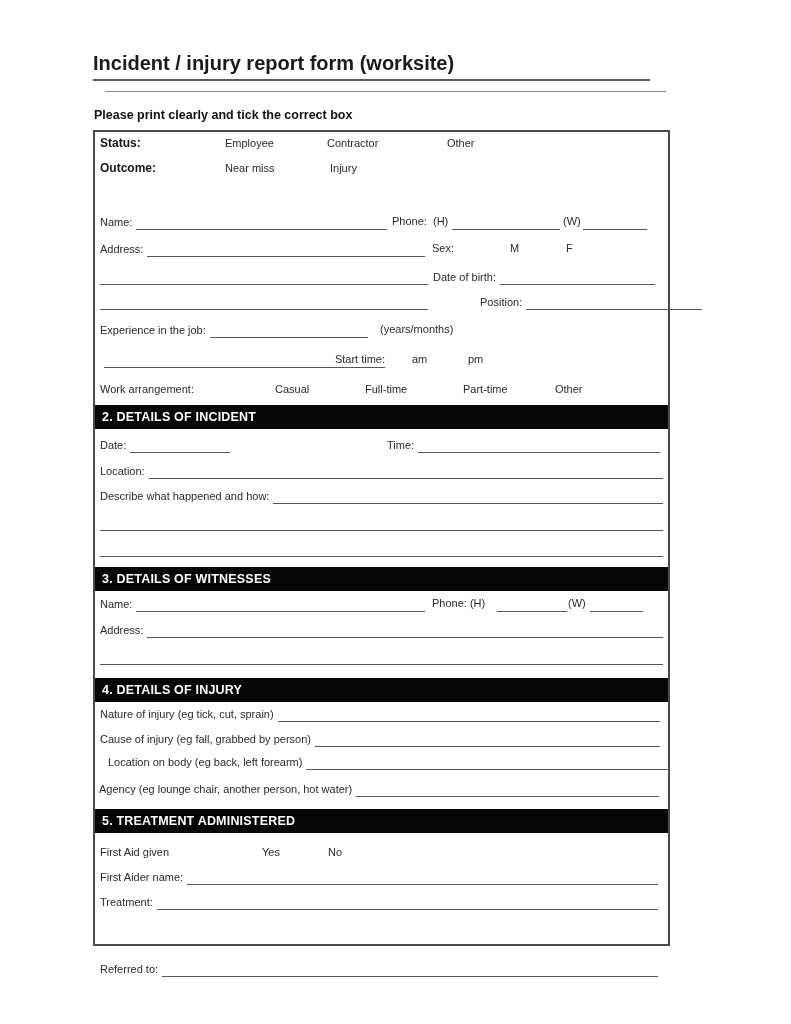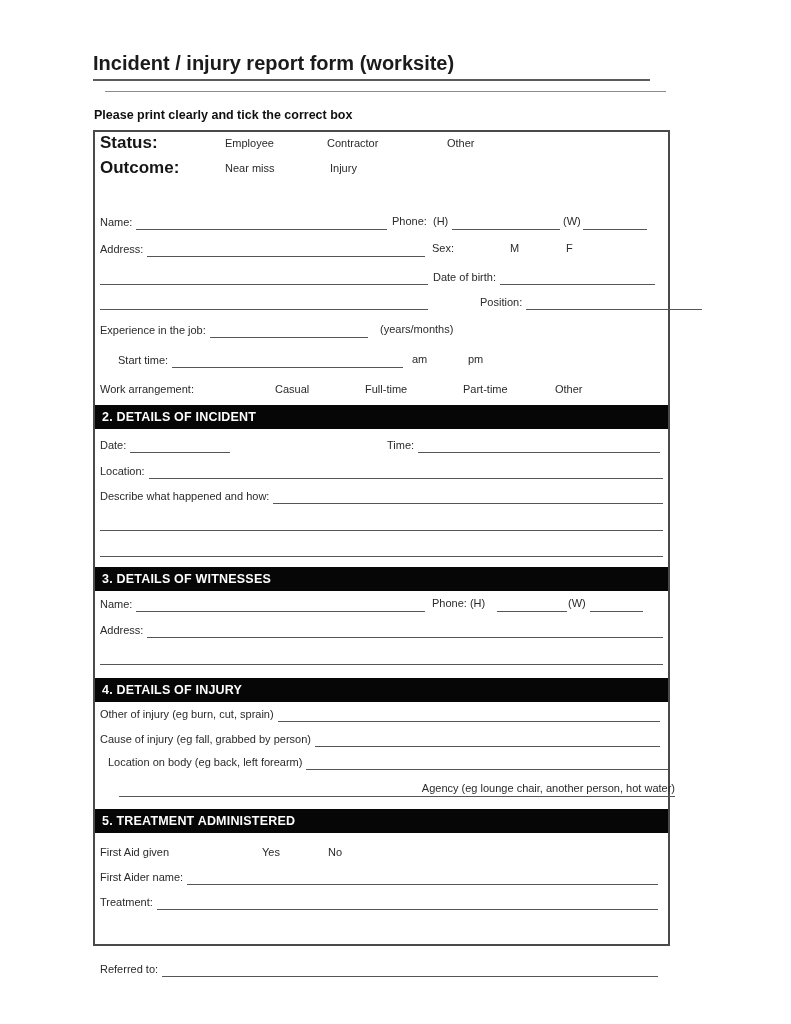--- a/index.html
+++ b/index.html
@@ -21,21 +21,21 @@
     font-weight:bold;font-size:12.5px;line-height:24px;padding-left:7px;
     box-sizing:border-box;letter-spacing:.2px;white-space:nowrap;
   }
   .row{position:absolute;left:0;width:573px;height:17px;font-size:11px;line-height:16px;color:#2a2a2a;}
   .abs{position:absolute;top:0;height:17px;}
   .flex{display:flex;align-items:stretch;}
   .lbl{white-space:nowrap;align-self:flex-end;}
   .fill{flex:1;border-bottom:1px solid #565656;margin-left:4px;}
   .line{position:absolute;bottom:0;height:1px;background:#565656;}
   .at{position:absolute;bottom:1px;white-space:nowrap;}
-  .bold{font-weight:bold;font-size:17px;color:#161616;text-align:center;}
+  .bold{font-weight:bold;font-size:12px;color:#161616;text-align:center;}
 </style>
 </head>
 <body>
 
 <div class="page">
 
   <h1 class="title">Incident / injury report form (worksite)</h1>
   <div class="rule2"></div>
   <div class="instruction">Please print clearly and tick the correct box</div>
 
@@ -94,21 +94,21 @@
 
     <div class="row" style="top:189px;">
       <div class="abs flex" style="left:5px;width:268px;">
         <span class="lbl">Experience in the job:</span>
         <span class="fill"></span>
       </div>
       <span class="at" style="left:285px;">(years/months)</span>
     </div>
 
     <div class="row" style="top:219px;">
-      <div class="abs flex" style="left:23px;width:285px;">
+      <div class="abs flex" style="left:5px;width:285px;flex-direction:column;">
         <span class="lbl">Start time:</span>
         <span class="fill"></span>
       </div>
       <span class="at" style="left:317px;">am</span>
       <span class="at" style="left:373px;">pm</span>
     </div>
 
     <div class="row" style="top:249px;">
       <span class="at" style="left:5px;">Work arrangement:</span>
       <span class="at" style="left:180px;">Casual</span>
@@ -170,38 +170,38 @@
       </div>
     </div>
     <div class="row" style="top:516px;">
       <div class="line" style="left:5px;width:563px;"></div>
     </div>
 
     <div class="bar" style="top:546px;">4. DETAILS OF INJURY</div>
 
     <div class="row" style="top:573px;">
       <div class="abs flex" style="left:5px;width:560px;">
-        <span class="lbl">Other of injury (eg burn, cut, sprain)</span>
+        <span class="lbl">Nature of injury (eg tick, cut, sprain)</span>
         <span class="fill"></span>
       </div>
     </div>
     <div class="row" style="top:598px;">
       <div class="abs flex" style="left:5px;width:560px;">
         <span class="lbl">Cause of injury (eg fall, grabbed by person)</span>
         <span class="fill"></span>
       </div>
     </div>
     <div class="row" style="top:621px;margin-left:8px;">
       <div class="abs flex" style="left:5px;width:560px;">
         <span class="lbl">Location on body (eg back, left forearm)</span>
         <span class="fill"></span>
       </div>
     </div>
     <div class="row" style="top:648px;">
-      <div class="abs flex" style="left:20px;width:560px;flex-direction:column;">
+      <div class="abs flex" style="left:4px;width:560px;">
         <span class="lbl">Agency (eg lounge chair, another person, hot water)</span>
         <span class="fill"></span>
       </div>
     </div>
 
     <div class="bar" style="top:677px;">5. TREATMENT ADMINISTERED</div>
 
     <div class="row" style="top:712px;">
       <span class="at" style="left:5px;">First Aid given</span>
       <span class="at" style="left:167px;">Yes</span>

